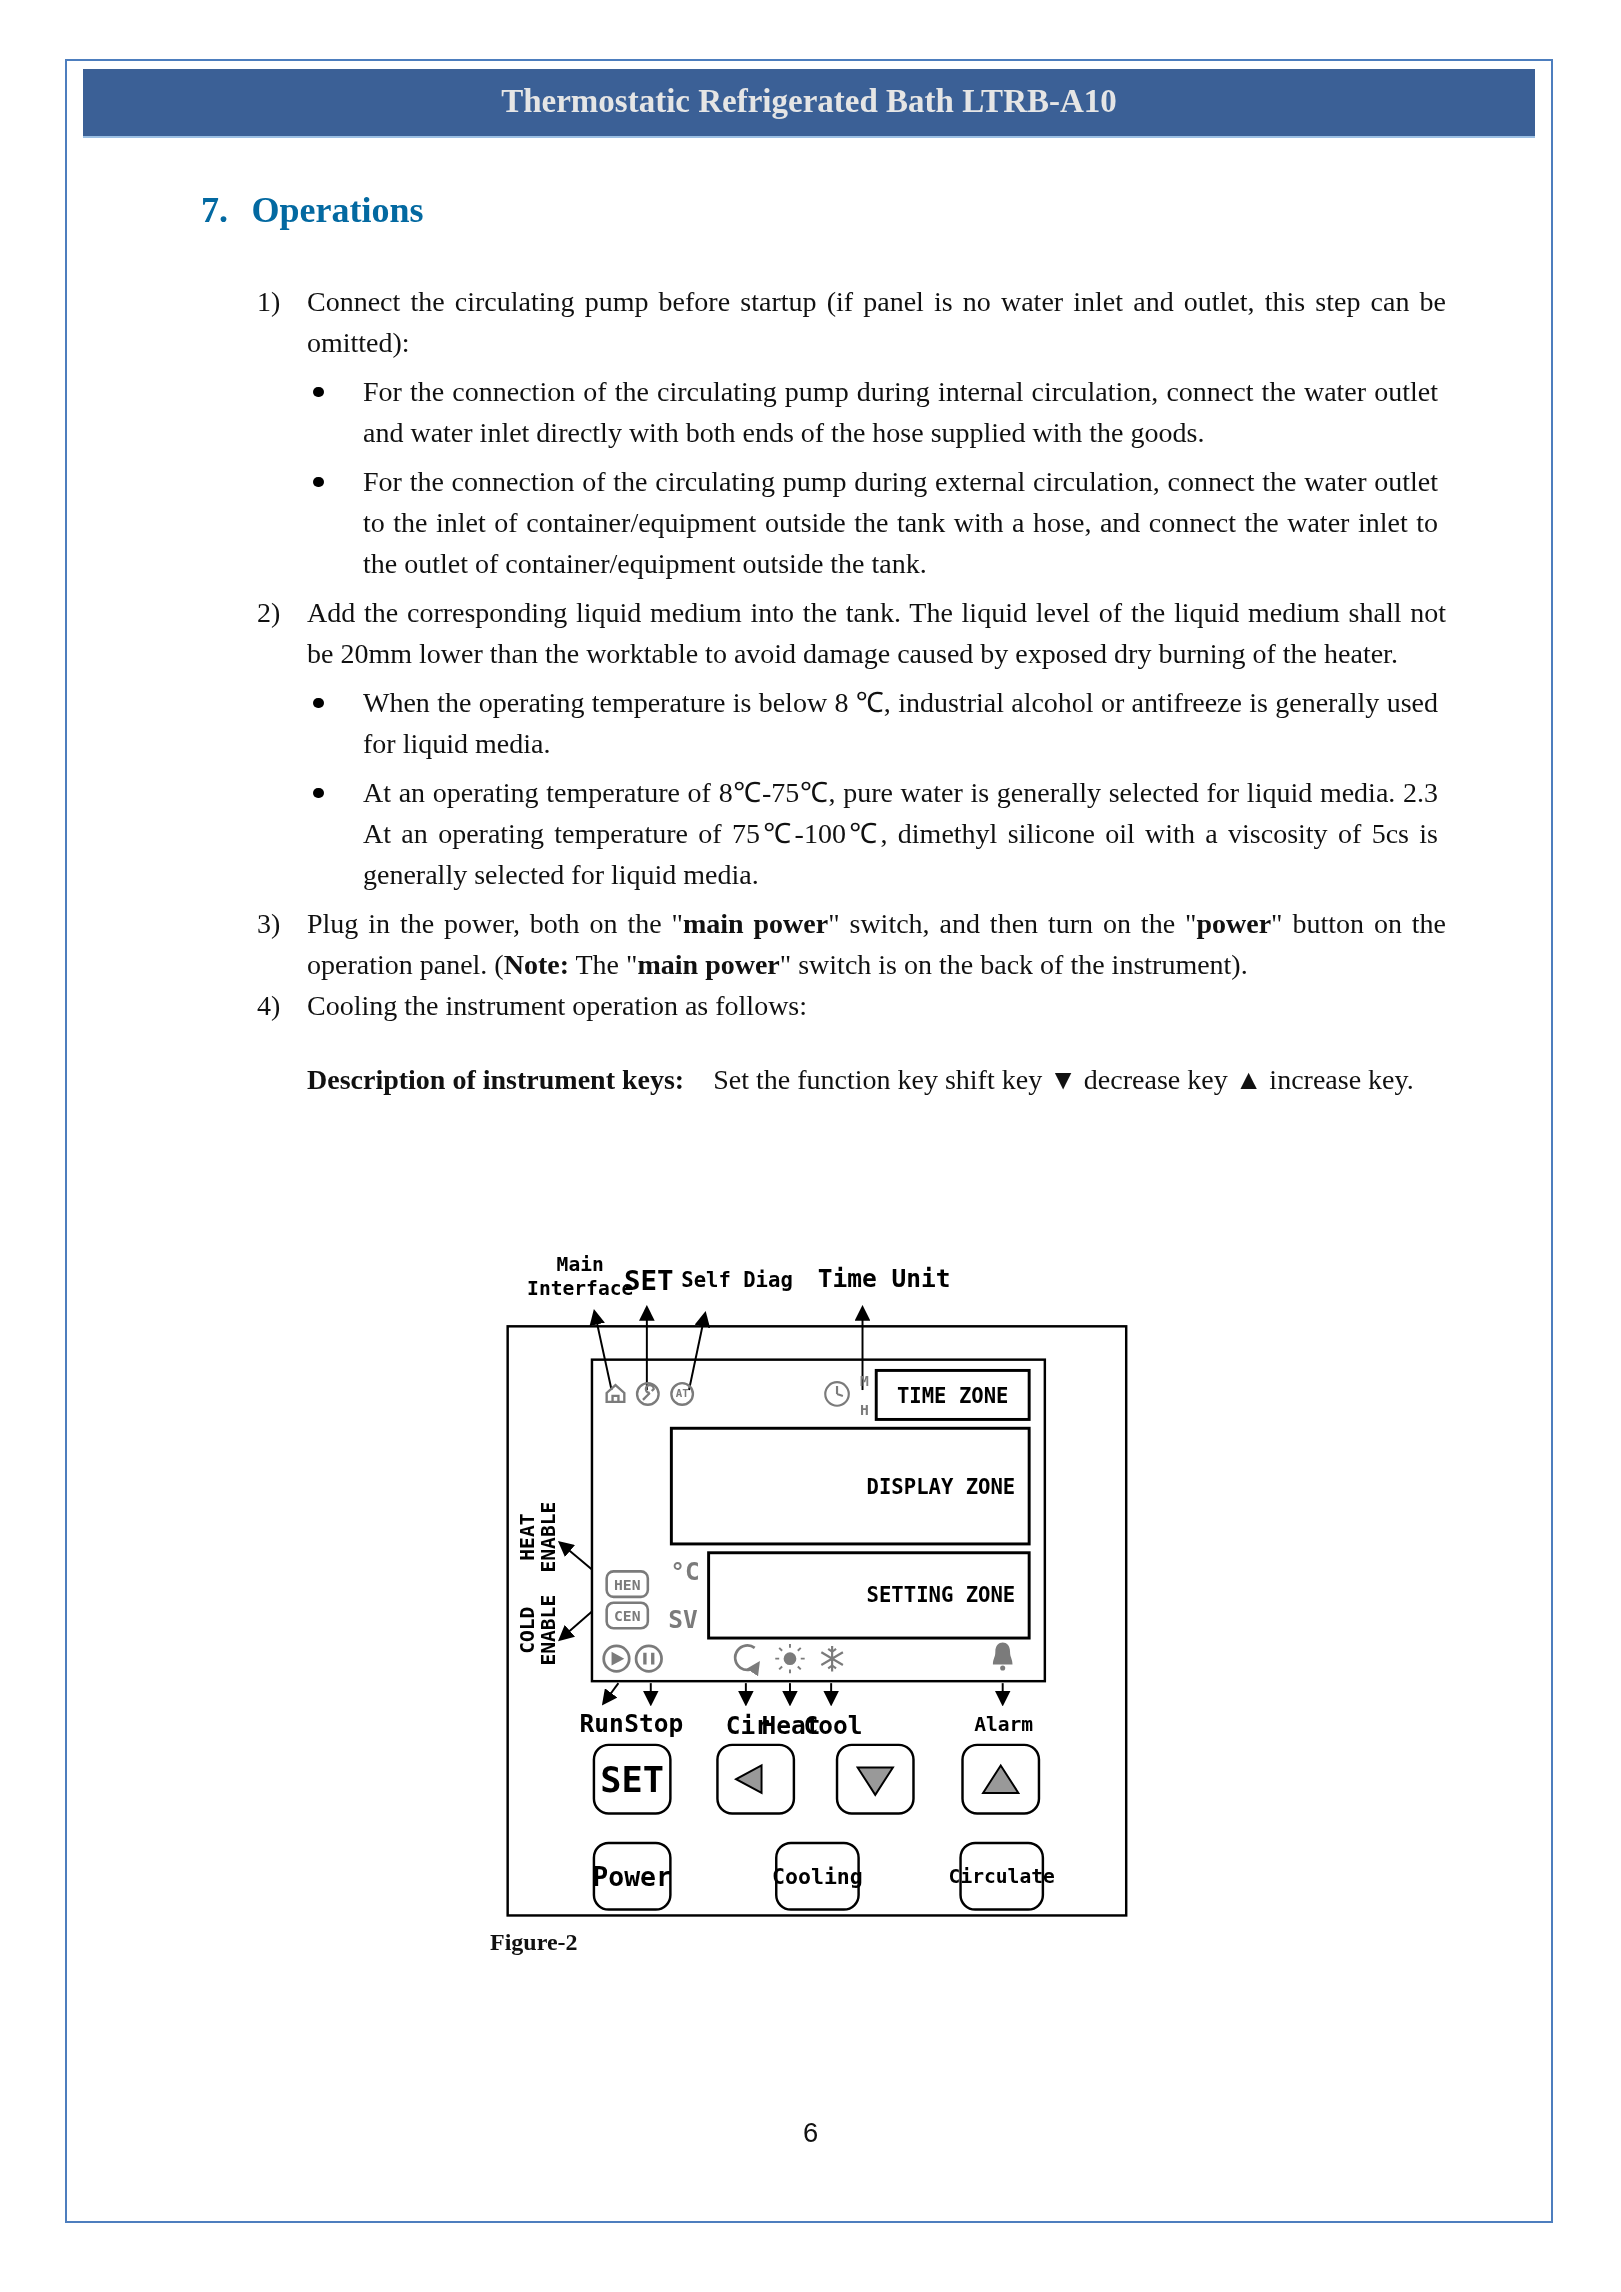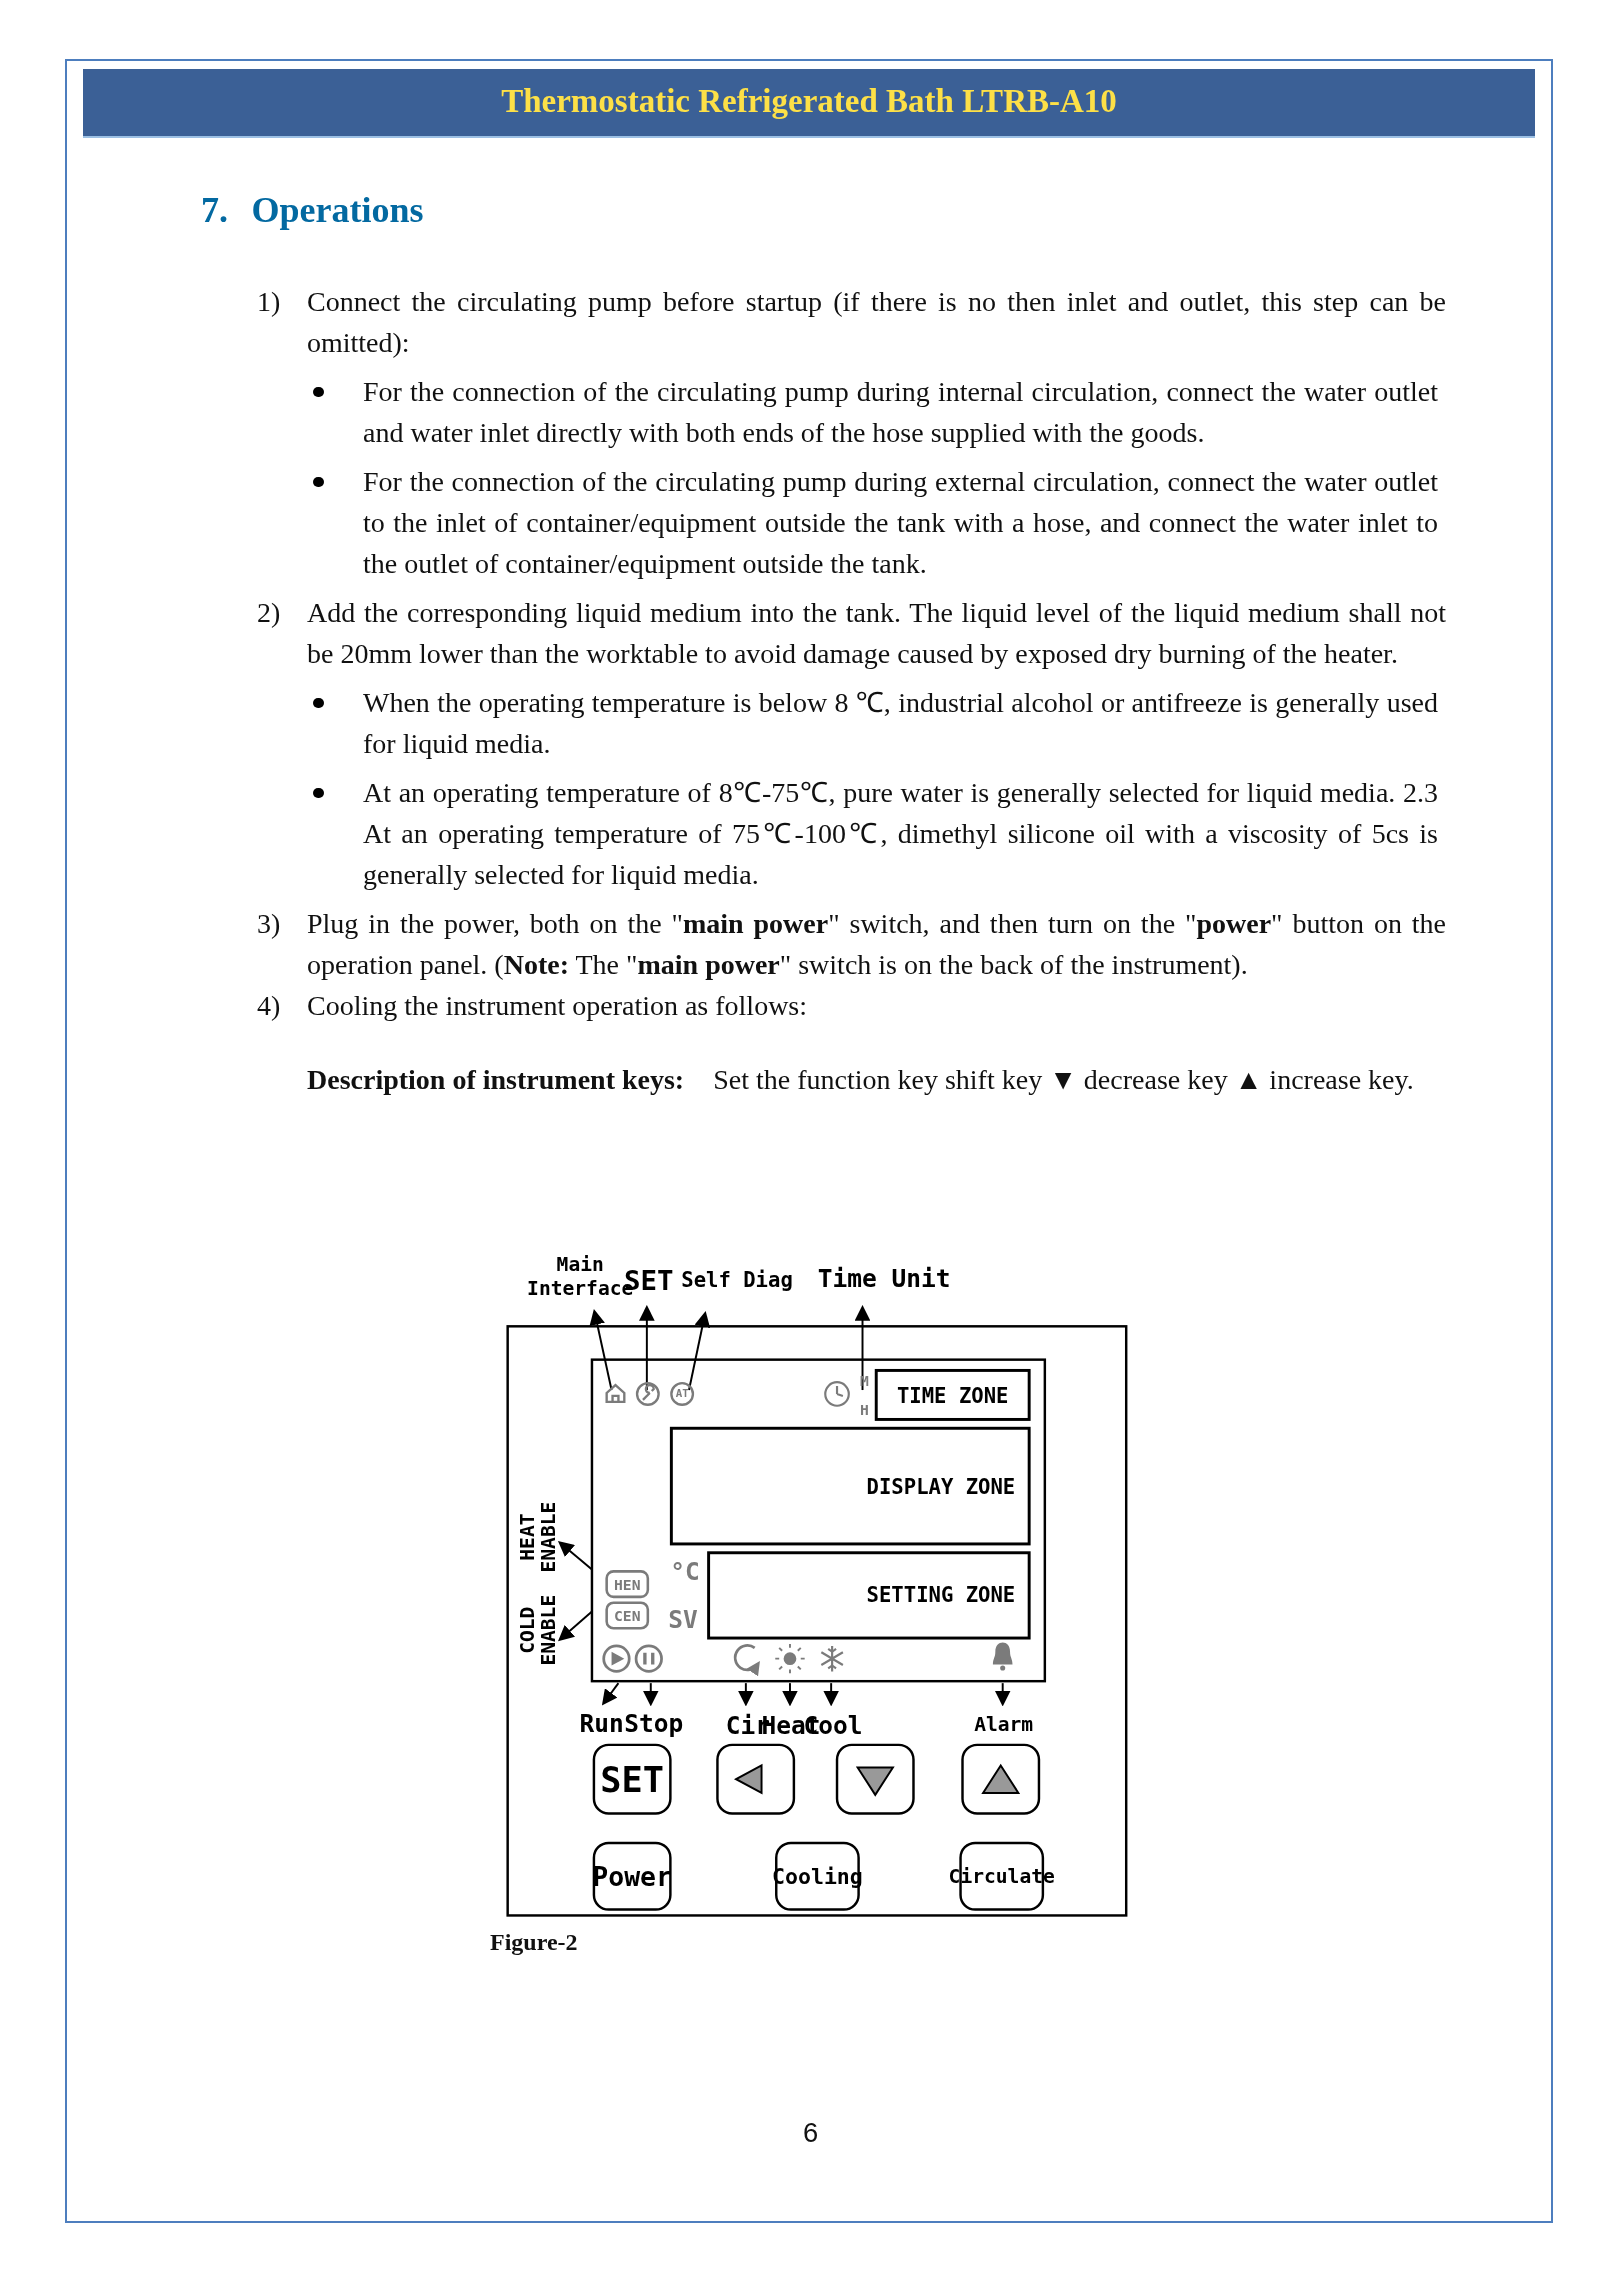--- a/index.html
+++ b/index.html
@@ -1,19 +1,19 @@
 <!DOCTYPE html>
 <html><head>
 <meta charset="utf-8">
 <style>
   html,body{margin:0;padding:0;background:#fff;}
   body{width:1621px;height:2293px;position:relative;font-family:"Liberation Serif",serif;color:#111;}
   .page-frame{position:absolute;left:65px;top:59px;width:1484px;height:2160px;border:2.9px solid #4D7EBE;background:#fff;}
   .header-bar{position:absolute;left:15.7px;top:7.8px;right:15.7px;height:67px;background:#3B6096;border-bottom:2.9px solid #9CC0E4;}
-  .header-title{display:block;text-align:center;line-height:65px;color:#fde047;font-weight:bold;font-size:33px;font-family:"Liberation Serif",serif;}
+  .header-title{display:block;text-align:center;line-height:65px;color:#e5e5e5;font-weight:bold;font-size:33px;font-family:"Liberation Serif",serif;}
   .heading{position:absolute;left:201px;top:189px;font-size:36px;font-weight:bold;color:#0369a1;}
   .heading .hnum{display:inline-block;margin-right:23.5px;}
   .body-col{position:absolute;left:307px;top:281px;width:1139px;font-size:28px;line-height:41px;}
   .item{position:relative;}
   .inum{position:absolute;left:-50px;top:0;}
   .itext{text-align:justify;margin:0;}
   .brow{position:relative;padding-left:48px;}
   .bdot{position:absolute;left:5.9px;top:15.7px;width:10.8px;height:10.8px;border-radius:50%;background:#000;}
   .btext{text-align:justify;margin:8px;}
   .desc{margin-top:21.6px;line-height:63px;}
@@ -35,21 +35,21 @@
 </div>
 
 <div class="heading">
   <span class="hnum">7.</span><span>Operations</span>
 </div>
 
 <div class="body-col">
 
   <div class="item">
     <span class="inum">1)</span>
-    <p class="itext">Connect the circulating pump before startup (if there is no then inlet and outlet, this step can be omitted):</p>
+    <p class="itext">Connect the circulating pump before startup (if panel is no water inlet and outlet, this step can be omitted):</p>
     <div class="brow">
       <span class="bdot"></span>
       <p class="btext">For the connection of the circulating pump during internal circulation, connect the water outlet and water inlet directly with both ends of the hose supplied with the goods.</p>
     </div>
     <div class="brow">
       <span class="bdot"></span>
       <p class="btext">For the connection of the circulating pump during external circulation, connect the water outlet to the inlet of container/equipment outside the tank with a hose, and connect the water inlet to the outlet of container/equipment outside the tank.</p>
     </div>
   </div>
 

